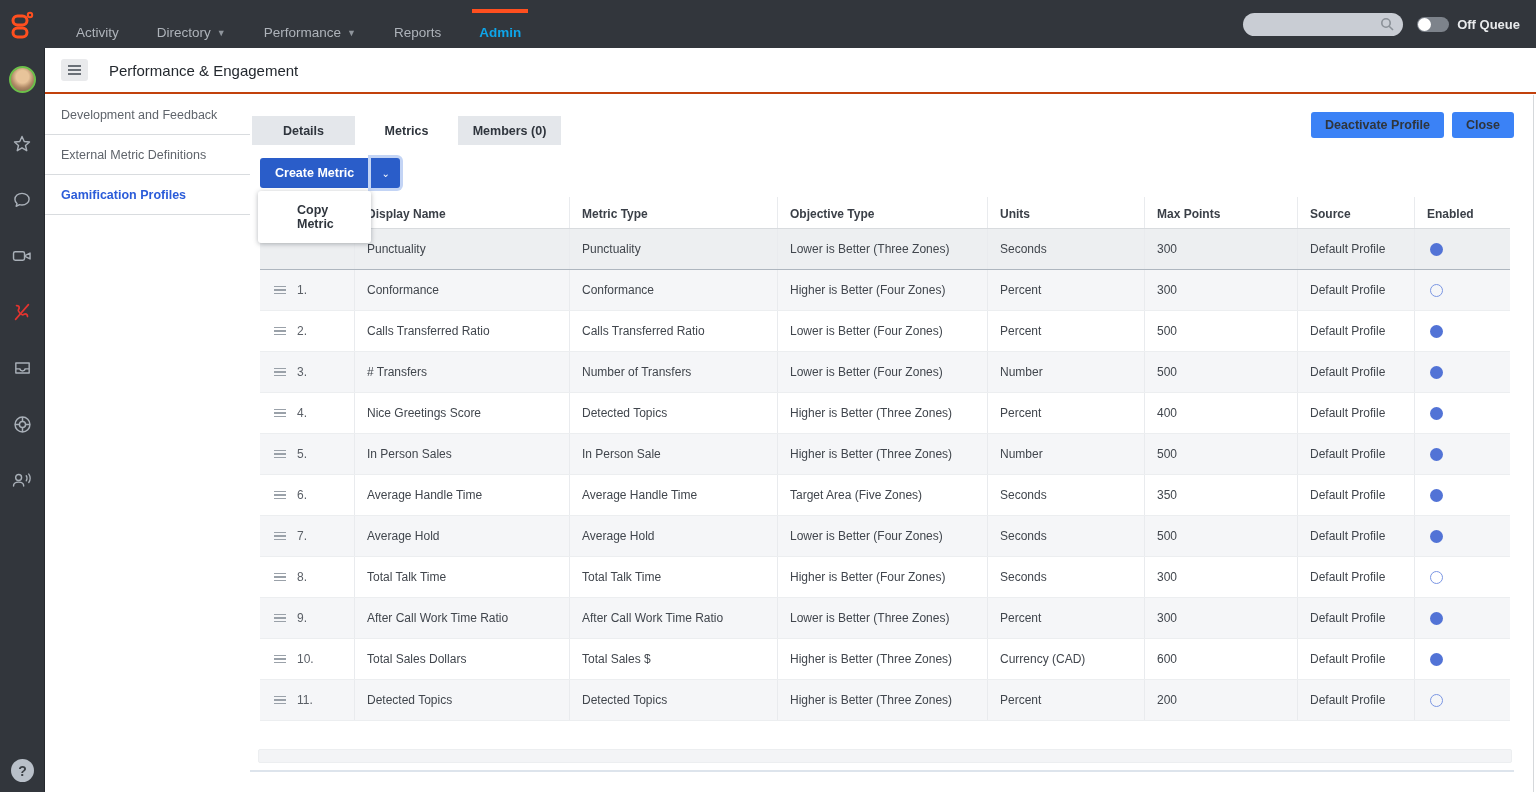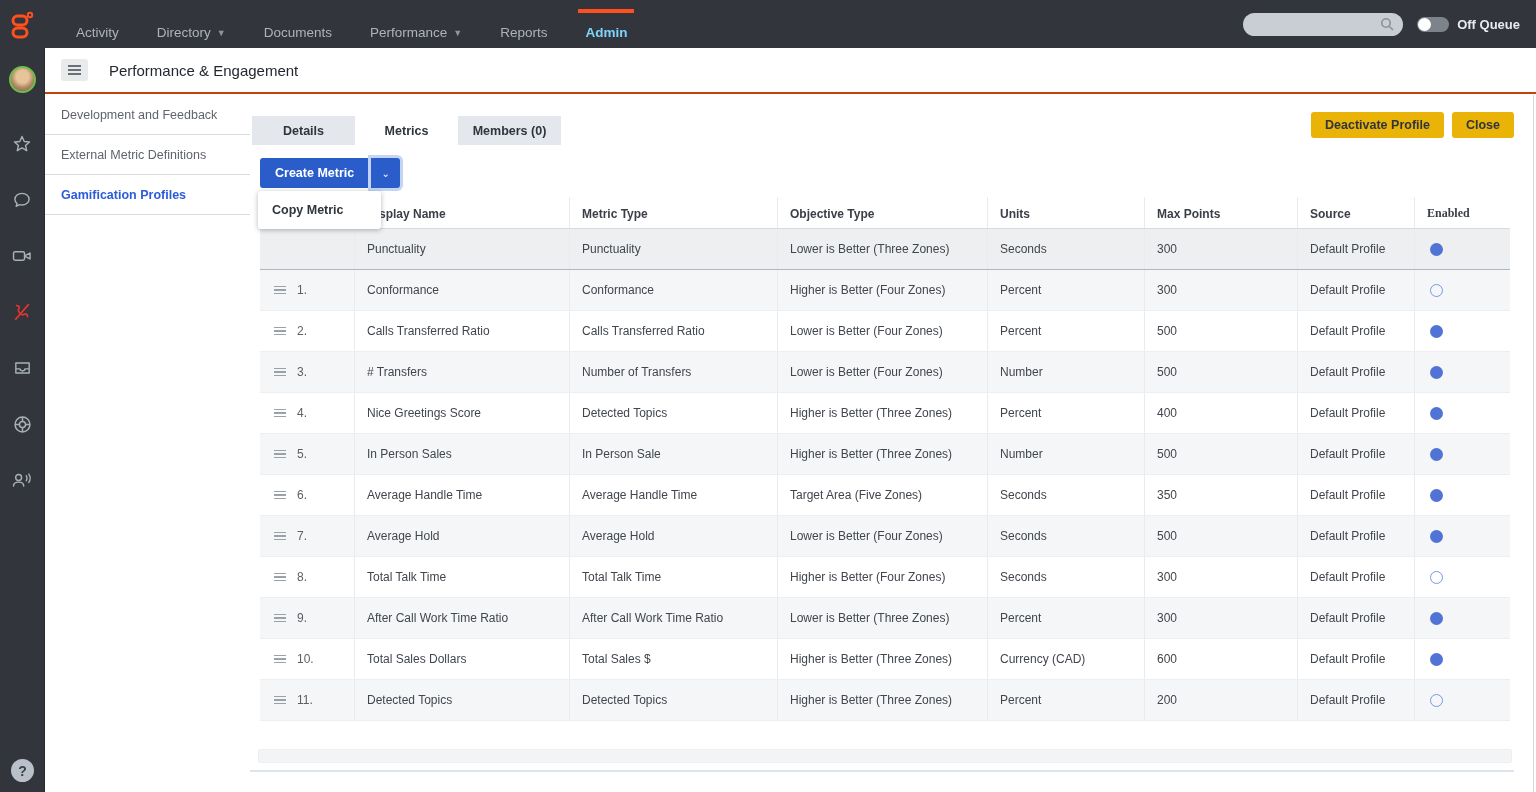--- a/index.html
+++ b/index.html
@@ -7,21 +7,21 @@
     font-family:"Liberation Sans", sans-serif; background:#fff; }
 
   
   .topnav { position:absolute; left:0; top:0; width:1536px; height:48px;
     background:#32363c; display:flex; align-items:center; z-index:50; }
   .logo { width:45px; display:flex; justify-content:center; align-items:center; }
   .nav-items { display:flex; align-items:center; height:100%; margin-left:14px; gap:4px;margin-top:17px; }
   .nav-item { position:relative; height:100%; display:flex; align-items:center; gap:6px;
     padding:0 17px; color:#aeb3ba; font-size:13.5px; cursor:pointer; }
   .nav-item .caret { font-size:9px; color:#8f959c; }
-  .nav-item.active { color:#7dd3fc; font-weight:bold; }
+  .nav-item.active { color:#0ea5e9; font-weight:bold; }
   .nav-item.active::before { content:""; position:absolute; top:0; left:10px; right:10px;
     height:4px; background:#ff4f1f; }
   .nav-right { margin-left:auto; display:flex; align-items:center; gap:14px; padding-right:16px; }
   .search-pill { position:relative; width:160px; height:23px; }
   .search-pill input { width:100%; height:100%; border:none; outline:none; border-radius:12px;
     background:#c9cdd4; padding:0 28px 0 12px; font-size:12px; color:#3a3f45; }
   .search-icon { position:absolute; right:9px; top:4px; width:14px; height:14px; }
   .toggle-wrap { display:flex; align-items:center; gap:8px; }
   .toggle { width:32px; height:15px; border-radius:8px; background:#7d838b; position:relative; cursor:pointer; }
   .toggle .knob { position:absolute; left:1px; top:1px; width:13px; height:13px;
@@ -59,41 +59,41 @@
   .content { position:absolute; left:205px; top:47px; right:0; bottom:0; }
   .right-edge { position:absolute; top:0; bottom:0; right:2px; width:1px; background:#d5d8db; }
 
   .tabs { position:absolute; left:2px; top:21px; display:flex; }
   .tab { width:103px; height:29px; background:#e4e7eb; border:1px solid #e4e7eb; border-bottom:none;
     display:flex; align-items:center; justify-content:center;
     font-size:12.5px; font-weight:bold; color:#2f353d; cursor:pointer; }
   .tab.active { background:#ffffff; border-color:#ffffff; }
 
   .action-buttons { position:absolute; top:17px; right:22px; display:flex; gap:8px; }
-  .gray-btn { background:#eab308; border:none; border-radius:3px; height:26px; padding:0 14px;
+  .gray-btn { background:#3b82f6; border:none; border-radius:3px; height:26px; padding:0 14px;
     font-size:12.5px; font-weight:bold; color:#2f353c; cursor:pointer; font-family:inherit; }
 
   .create-split { position:absolute; left:10px; top:63px; display:flex; }
   .create-btn { background:#2a5dc9; color:#fff; border:none; border-radius:3px 0 0 3px; height:30px;
     padding:0 15px; font-size:12.5px; font-weight:bold; cursor:pointer; font-family:inherit; }
   .create-caret-btn { width:29px; height:30px; background:#2a5dc9; border:none; border-radius:0 3px 3px 0;
     margin-left:2px; color:#fff; cursor:pointer; box-shadow:0 0 0 3px #c3d4f5; font-size:10px; }
 
-  .dropdown-menu { position:absolute; left:8px; top:96px; width:123px; background:#ffffff;
-    border-radius:3px; box-shadow:0 1px 5px rgba(40,45,55,.35); z-index:30; }
+  .dropdown-menu { position:absolute; left:8px; top:96px; width:113px; background:#ffffff;
+    border-radius:3px; box-shadow:0 1px 5px rgba(40,45,55,.35); z-index:30;padding-left:25px; }
   .dropdown-item { padding:12px 14px; font-size:12.5px; font-weight:bold; color:#2f353d; cursor:pointer; }
 
   
   .metric-table { position:absolute; left:10px; top:102px; width:1250px; }
   .t-row { display:grid; grid-template-columns:95px 215px 208px 210px 157px 153px 117px 1fr; }
   .t-head { height:32px; border-bottom:1px solid #d8dbde; }
   .t-head .t-cell { font-weight:bold; color:#3a3f47; display:flex; align-items:flex-end; padding-bottom:7px; }
   .t-cell { font-size:12px; color:#41464d; padding-left:12px; border-right:1px solid #e9ebee;
     display:flex; align-items:center; }
-  .t-cell:last-child { border-right:none;font-family:Liberation Serif, serif; }
+  .t-cell:last-child { border-right:none; }
   .t-body .t-row { height:41px; border-bottom:1px solid #eceef0; cursor:pointer; }
   .t-body .t-row.stripe { background:#f5f6f8; }
   .t-body .t-row.locked { background:#edeff1; border-bottom:1px solid #aeb6bf; }
   .handle-cell { gap:9px; color:#5a5f66; }
   .drag-handle { display:flex; flex-direction:column; gap:2px; cursor:grab; padding:2px; }
   .drag-handle span { width:12px; height:1.5px; background:#9aa1a9; display:block; }
   .dot { width:13px; height:13px; border-radius:50%; margin-left:3px; cursor:pointer; }
   .dot.on  { background:#5273d6; }
   .dot.off { background:transparent; border:1.5px solid #7b96e3; }
 
@@ -112,23 +112,20 @@
       <circle cx="20" cy="6" r="2.2" fill="none" stroke="#ff4f1f" stroke-width="2"></circle>
     </svg>
   </div>
   <div class="nav-items">
     <div class="nav-item">
         <span>Activity</span>
       </div>
     <div class="nav-item">
         <span>Directory</span>
         <span class="caret">▼</span>
-      </div>
-    <div class="nav-item">
-        <span>Documents</span>
       </div>
     <div class="nav-item">
         <span>Performance</span>
         <span class="caret">▼</span>
       </div>
     <div class="nav-item">
         <span>Reports</span>
       </div>
     <div class="nav-item active">
         <span>Admin</span>

